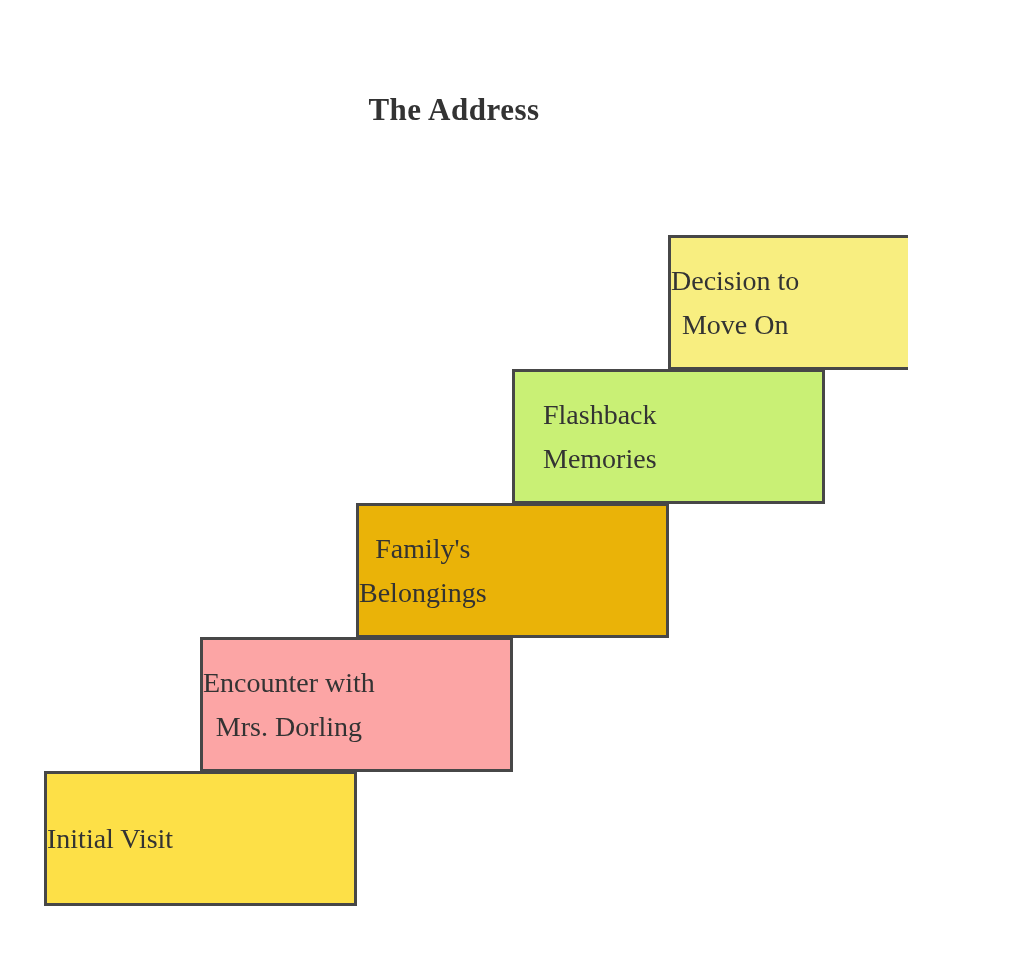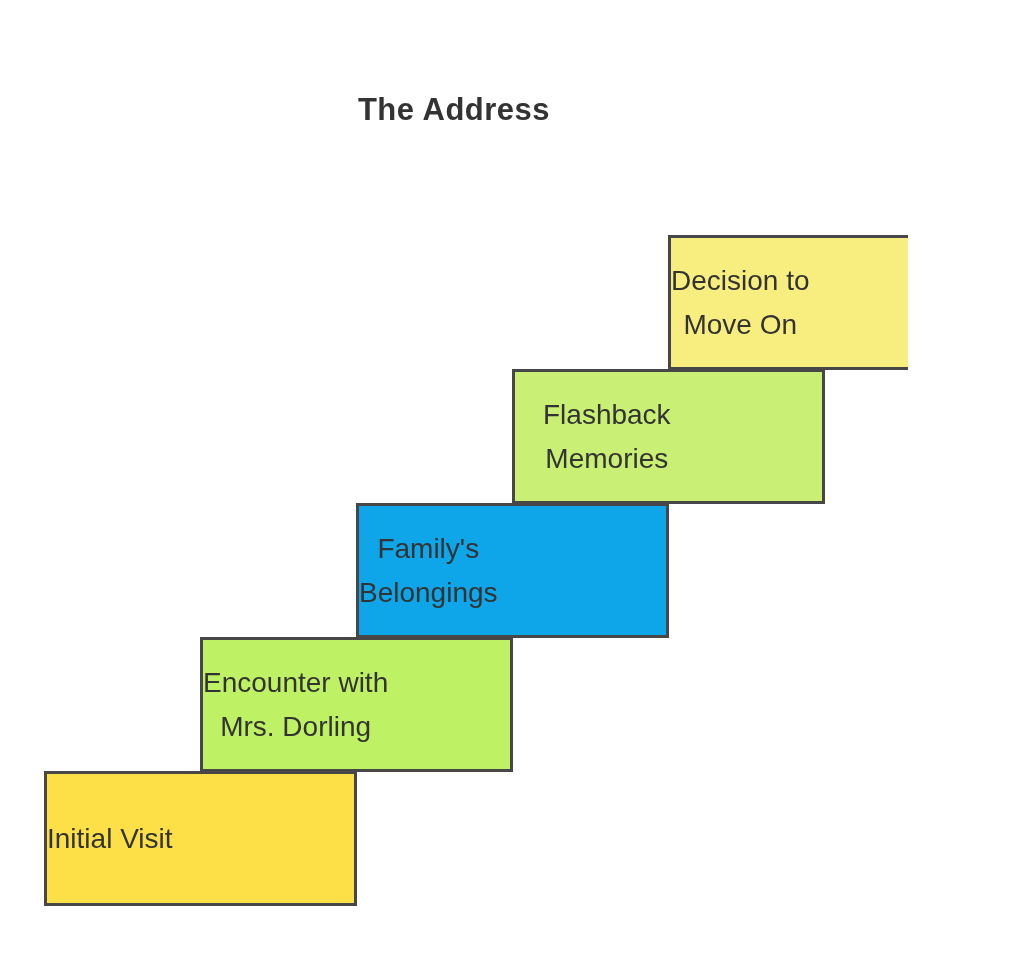--- a/index.html
+++ b/index.html
@@ -5,21 +5,21 @@
   html, body {
     margin: 0;
     padding: 0;
     background: #ffffff;
   }
   .canvas {
     position: relative;
     width: 908px;
     height: 979px;
     background: #ffffff;
-    font-family: Liberation Sans, sans-serif;
+    font-family: Liberation Serif, serif;
     overflow: hidden;
   }
   .diagram-title {
     position: absolute;
     top: 92px;
     left: 0;
     width: 100%;
     text-align: center;
     font-size: 31px;
     font-weight: bold;
@@ -54,26 +54,26 @@
 <body>
 
 <div class="canvas">
 
   <div class="diagram-title">The Address</div>
 
   <div class="step step-0" style="background-color: #fde047;">
     <span class="step-label">Initial Visit</span>
   </div>
 
-  <div class="step step-1" style="background-color: #bef264;">
+  <div class="step step-1" style="background-color: #fca5a5;">
     <span class="step-label">Encounter with
 Mrs. Dorling</span>
   </div>
 
-  <div class="step step-2" style="background-color: #0ea5e9;">
+  <div class="step step-2" style="background-color: #eab308;">
     <span class="step-label">Family's
 Belongings</span>
   </div>
 
   <div class="step step-3" style="background-color: rgb(201, 240, 117);">
     <span class="step-label">Flashback
 Memories</span>
   </div>
 
   <div class="step step-4" style="background-color: rgb(248, 238, 128);">

